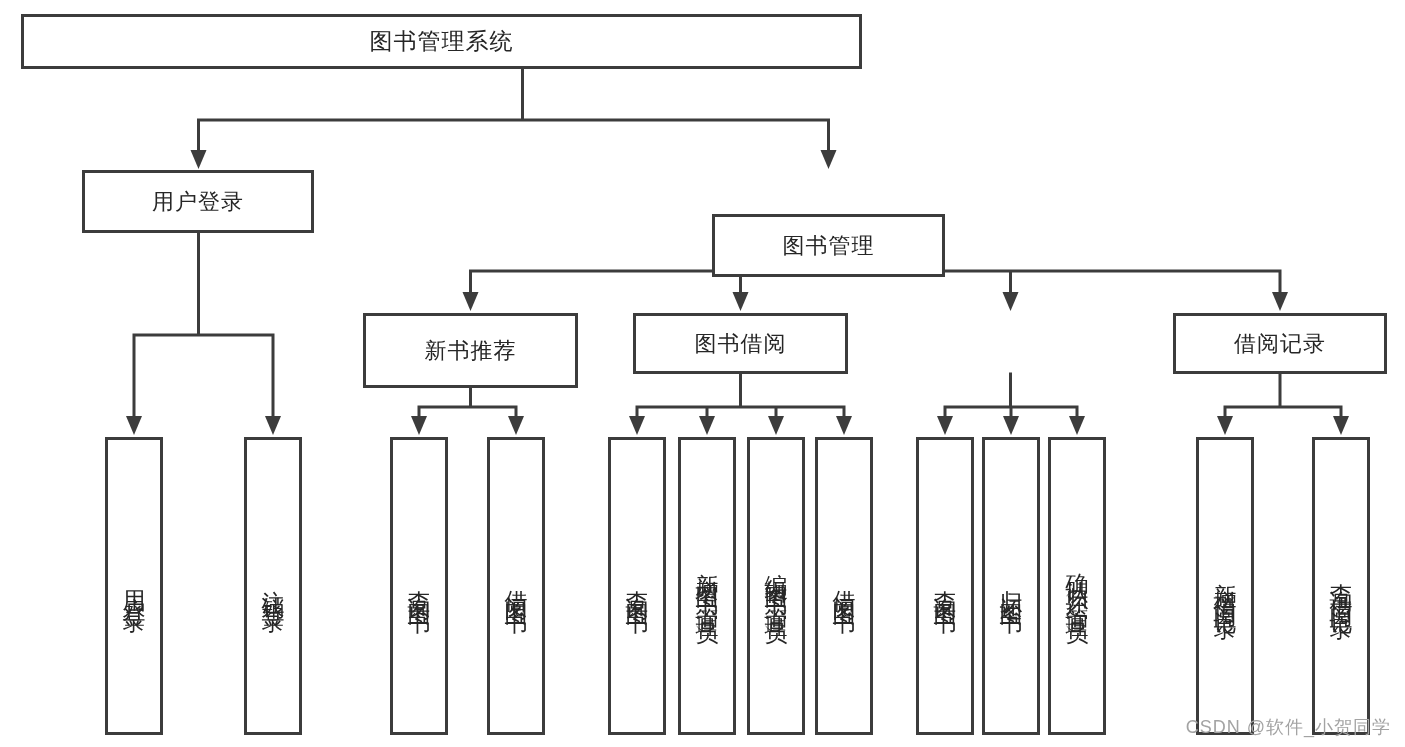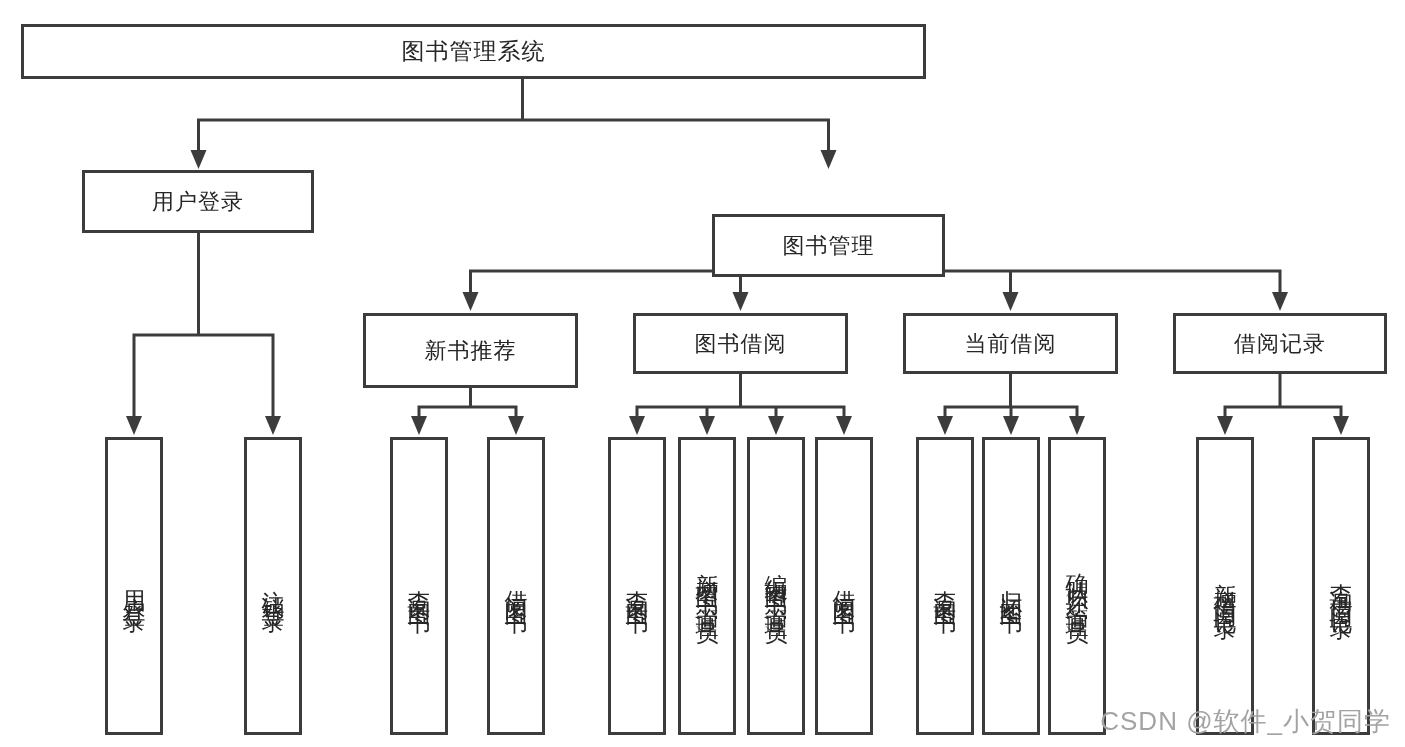--- a/index.html
+++ b/index.html
@@ -39,21 +39,21 @@
     text-orientation:mixed;
     font-size:23px;
     line-height:1;
     letter-spacing:7px;
     white-space:nowrap;
   }
   .watermark{
     position:absolute;
     right:14px;
     bottom:8px;
-    font-size:26px;
+    font-size:18px;
     color:var(--watermark);
     z-index:10;
     letter-spacing:1px;
     margin-left:8px;
   }
 </style>
 </head>
 <body>
 
 <div class="canvas">
@@ -84,39 +84,36 @@
       <polygon points="768,416 784,416 776,435"></polygon>
       <polygon points="836,416 852,416 844,435"></polygon>
       <polygon points="937,416 953,416 945,435"></polygon>
       <polygon points="1003,416 1019,416 1011,435"></polygon>
       <polygon points="1069,416 1085,416 1077,435"></polygon>
       <polygon points="1217,416 1233,416 1225,435"></polygon>
       <polygon points="1333,416 1349,416 1341,435"></polygon>
     </g>
   </svg>
 
-  <div class="box hbox root-box" style="left:21px;top:24px;width:905px;height:55px;">
+  <div class="box hbox root-box" style="left:21px;top:14px;width:841px;height:55px;">
     <span>图书管理系统</span>
   </div>
 
   <div class="box hbox" style="left:82px;top:170px;width:232px;height:63px;">
     <span>用户登录</span>
   </div>
   <div class="box hbox" style="left:712px;top:170px;width:233px;height:63px;margin-top:44px;">
     <span>图书管理</span>
   </div>
 
   <div class="box hbox" style="left:363px;top:313px;width:215px;height:75px;">
     <span>新书推荐</span>
   </div>
   <div class="box hbox" style="left:633px;top:313px;width:215px;height:61px;">
     <span>图书借阅</span>
-  </div>
-  <div class="box hbox" style="left:903px;top:313px;width:215px;height:61px;">
-    <span>当前借阅</span>
   </div>
   <div class="box hbox" style="left:1173px;top:313px;width:214px;height:61px;">
     <span>借阅记录</span>
   </div>
 
   <div class="box leaf" style="left:105px;top:437px;width:58px;height:298px;">
     <span class="vtext">用户登录</span>
   </div>
   <div class="box leaf" style="left:244px;top:437px;width:58px;height:298px;">
     <span class="vtext">注销登录</span>

